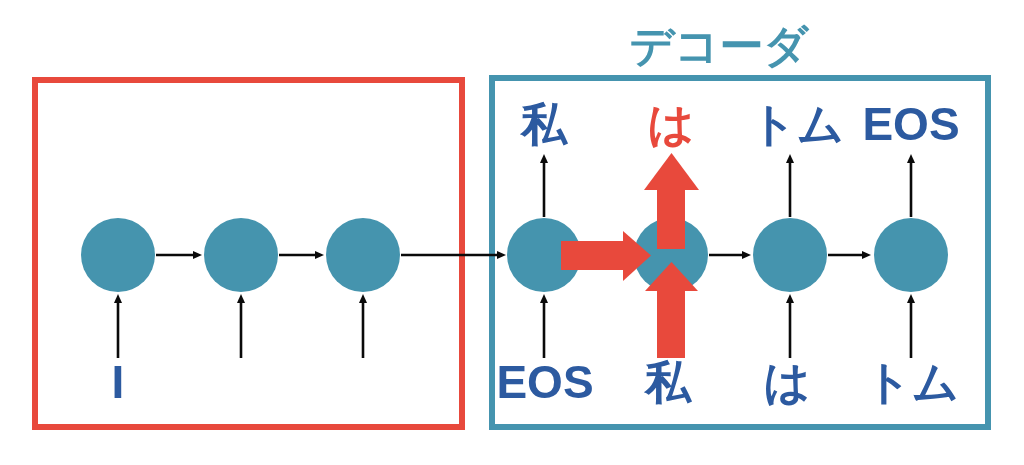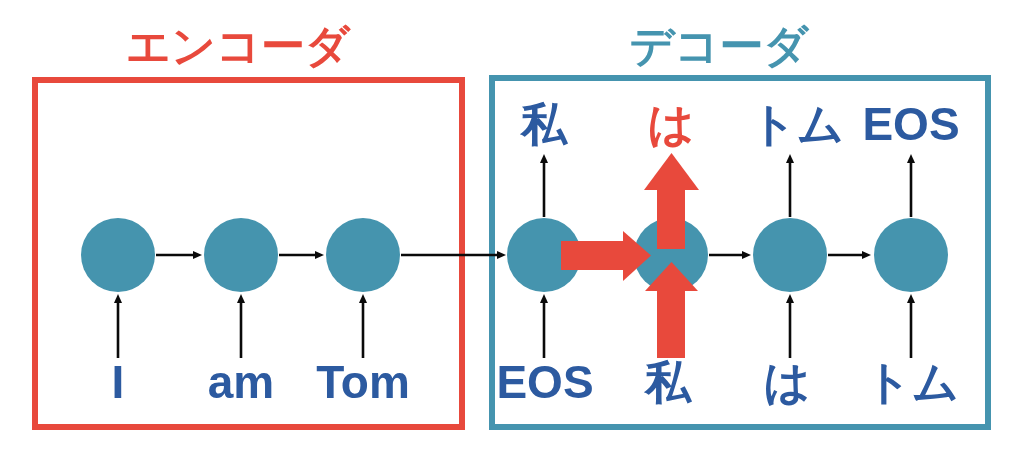--- a/index.html
+++ b/index.html
@@ -57,21 +57,20 @@
   }
   .word.row-bottom { top: 358px; }
   .word.row-top    { top: 100px; }
   .word.highlight  { color: var(--red); }
 </style>
 </head>
 <body>
 
 <div class="canvas">
 
-  <div class="title enc">エンコーダ</div>
   <div class="title dec">デコーダ</div>
 
   <div class="box enc-box"></div>
   <div class="box dec-box"></div>
 
   <svg class="overlay" width="1024" height="465" viewBox="0 0 1024 465">
     <defs>
       <marker id="ahm" markerUnits="userSpaceOnUse" markerWidth="12" markerHeight="12" refX="1" refY="4" orient="auto">
         <path class="ah" d="M0,0 L9,4 L0,8 Z"></path>
       </marker>
@@ -110,22 +109,20 @@
       <rect class="redshape" x="657" y="290" width="28" height="68"></rect>
       <polygon class="redshape" points="645,291 698,291 671.5,262"></polygon>
     </g>
     <g>
       <rect class="redshape" x="657" y="189" width="28" height="60"></rect>
       <polygon class="redshape" points="644,190 699,190 671.5,153"></polygon>
     </g>
   </svg>
 
   <div class="word row-bottom" style="left:118px">I</div>
-  <div class="word row-bottom" style="left:241px">am</div>
-  <div class="word row-bottom" style="left:363px">Tom</div>
 
   <div class="word row-bottom" style="left:545px">EOS</div>
   <div class="word row-bottom" style="left:668px">私</div>
   <div class="word row-bottom" style="left:787px">は</div>
   <div class="word row-bottom" style="left:912px">トム</div>
 
   <div class="word row-top" style="left:544px">私</div>
   <div class="word row-top highlight" style="left:671px">は</div>
   <div class="word row-top" style="left:797px">トム</div>
   <div class="word row-top" style="left:911px">EOS</div>

